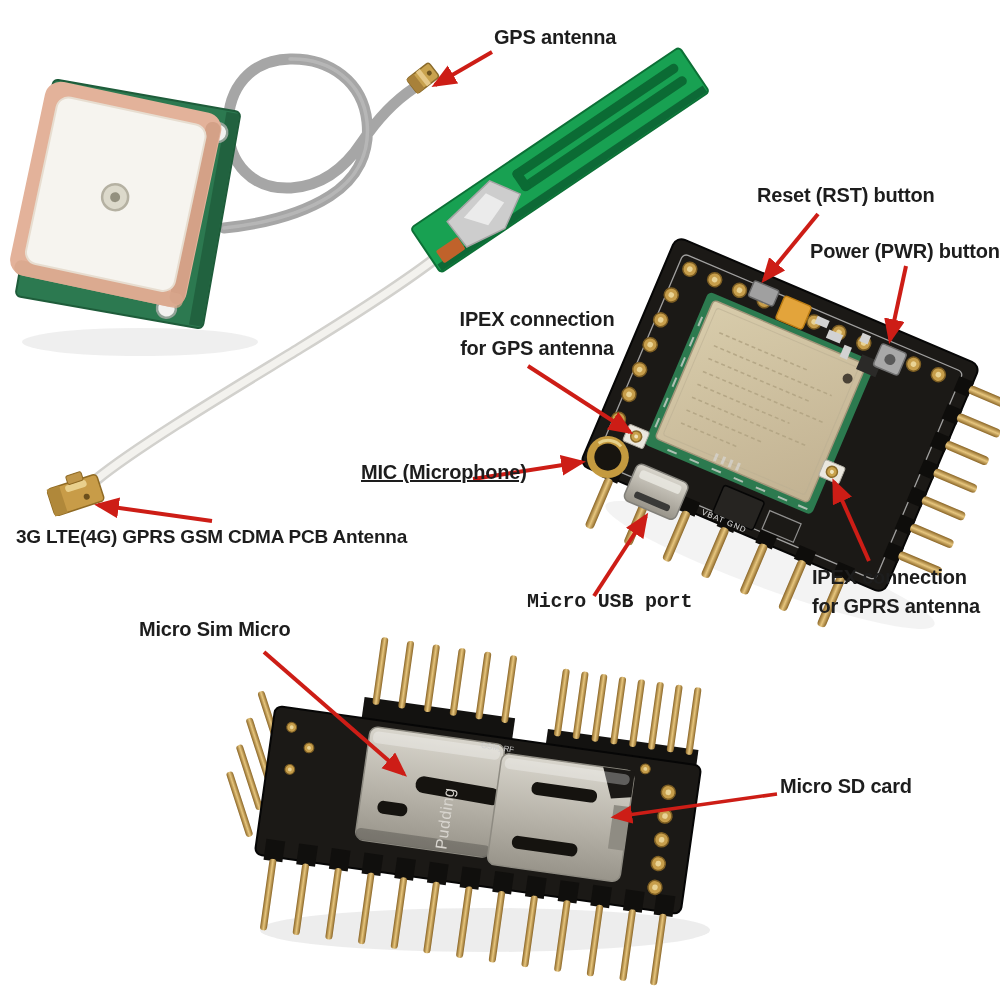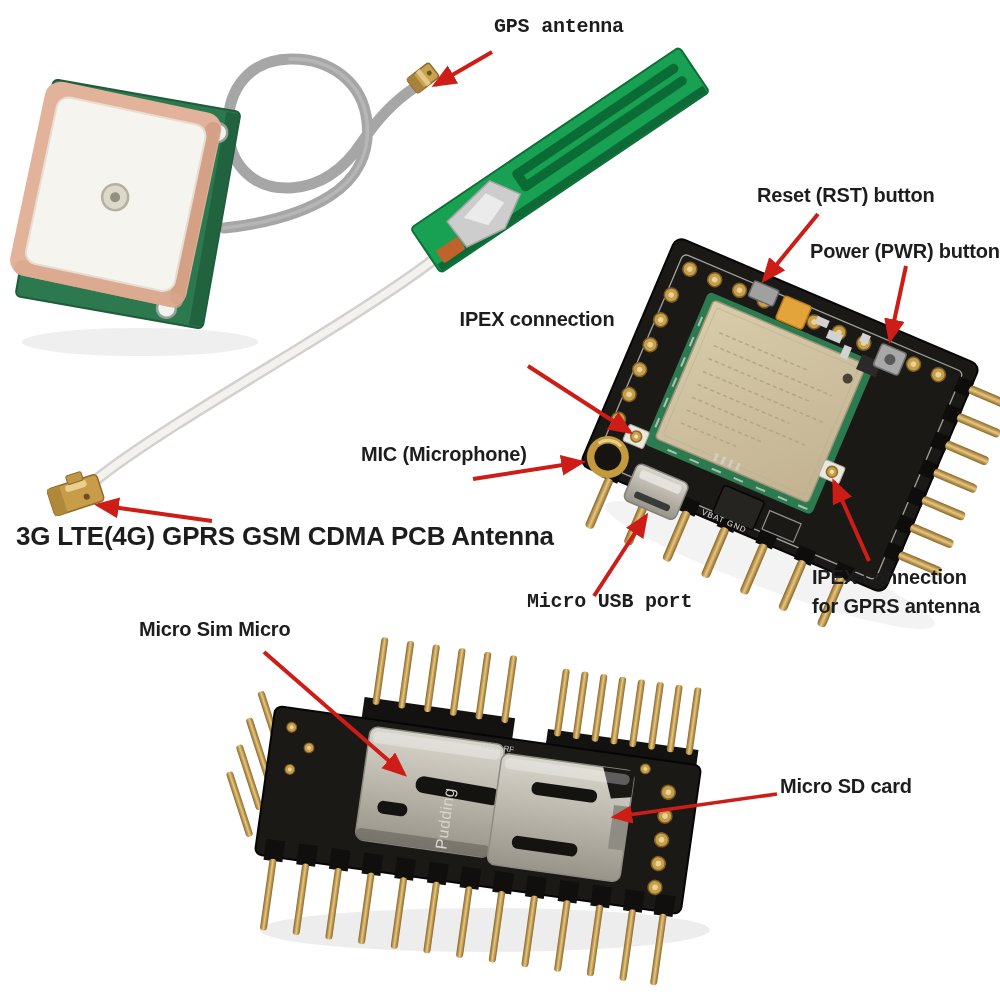--- a/index.html
+++ b/index.html
@@ -2,26 +2,26 @@
 <html><head>
 <meta charset="utf-8">
 <style>
   html,body{margin:0;padding:0;background:#ffffff;}
   .scene{position:relative;width:1000px;height:1000px;background:#ffffff;overflow:hidden;
          font-family:"Liberation Sans",sans-serif;}
   .photo-layer{position:absolute;left:0;top:0;width:1000px;height:1000px;}
   .lbl{position:absolute;font-weight:700;font-size:20px;color:#1d1d1d;white-space:nowrap;
        font-family:"Liberation Sans",sans-serif;letter-spacing:-0.2px;}
   .lbl.two-line{line-height:29px;}
-  #lbl-gps{left:494px;top:15px;font-family:Liberation Mono, monospace;}
+  #lbl-gps{left:494px;top:26px;}
   #lbl-reset{left:757px;top:184px;}
   #lbl-power{left:810px;top:240px;}
   #lbl-ipex-gps{left:448px;top:305px;width:178px;text-align:center;}
-  #lbl-mic{left:361px;top:443px;}
-  #lbl-pcb{left:16px;top:521px;font-size:26px;line-height:31px;}
+  #lbl-mic{left:361px;top:461px;text-decoration:underline;}
+  #lbl-pcb{left:16px;top:521px;font-size:19px;line-height:31px;}
   #lbl-usb{left:527px;top:590px;font-family:Liberation Mono, monospace;}
   #lbl-ipex-gprs{left:812px;top:563px;}
   #lbl-sim{left:139px;top:618px;}
   #lbl-sd{left:780px;top:775px;text-align:center;}
 </style>
 </head>
 <body>
 
 <div class="scene">
 
@@ -323,20 +323,21 @@
       <path d="M 264,652 L 404,774" marker-end="url(#ah)"></path>
       <path d="M 777,794 L 614,817" marker-end="url(#ah)" stroke-width="3.5"></path>
     </g>
   </svg>
 
   <div class="lbl" id="lbl-gps">GPS antenna</div>
   <div class="lbl" id="lbl-reset">Reset (RST) button</div>
   <div class="lbl" id="lbl-power">Power (PWR) button</div>
   <div class="lbl two-line" id="lbl-ipex-gps">
     <div>IPEX connection</div>
+    <div>for GPS antenna</div>
   </div>
   <div class="lbl" id="lbl-mic">MIC (Microphone)</div>
   <div class="lbl" id="lbl-pcb">
     <div>3G LTE(4G) GPRS GSM CDMA PCB Antenna</div>
   </div>
   <div class="lbl" id="lbl-usb">Micro USB port</div>
   <div class="lbl two-line" id="lbl-ipex-gprs">
     <div>IPEX connection</div>
     <div>for GPRS antenna</div>
   </div>

